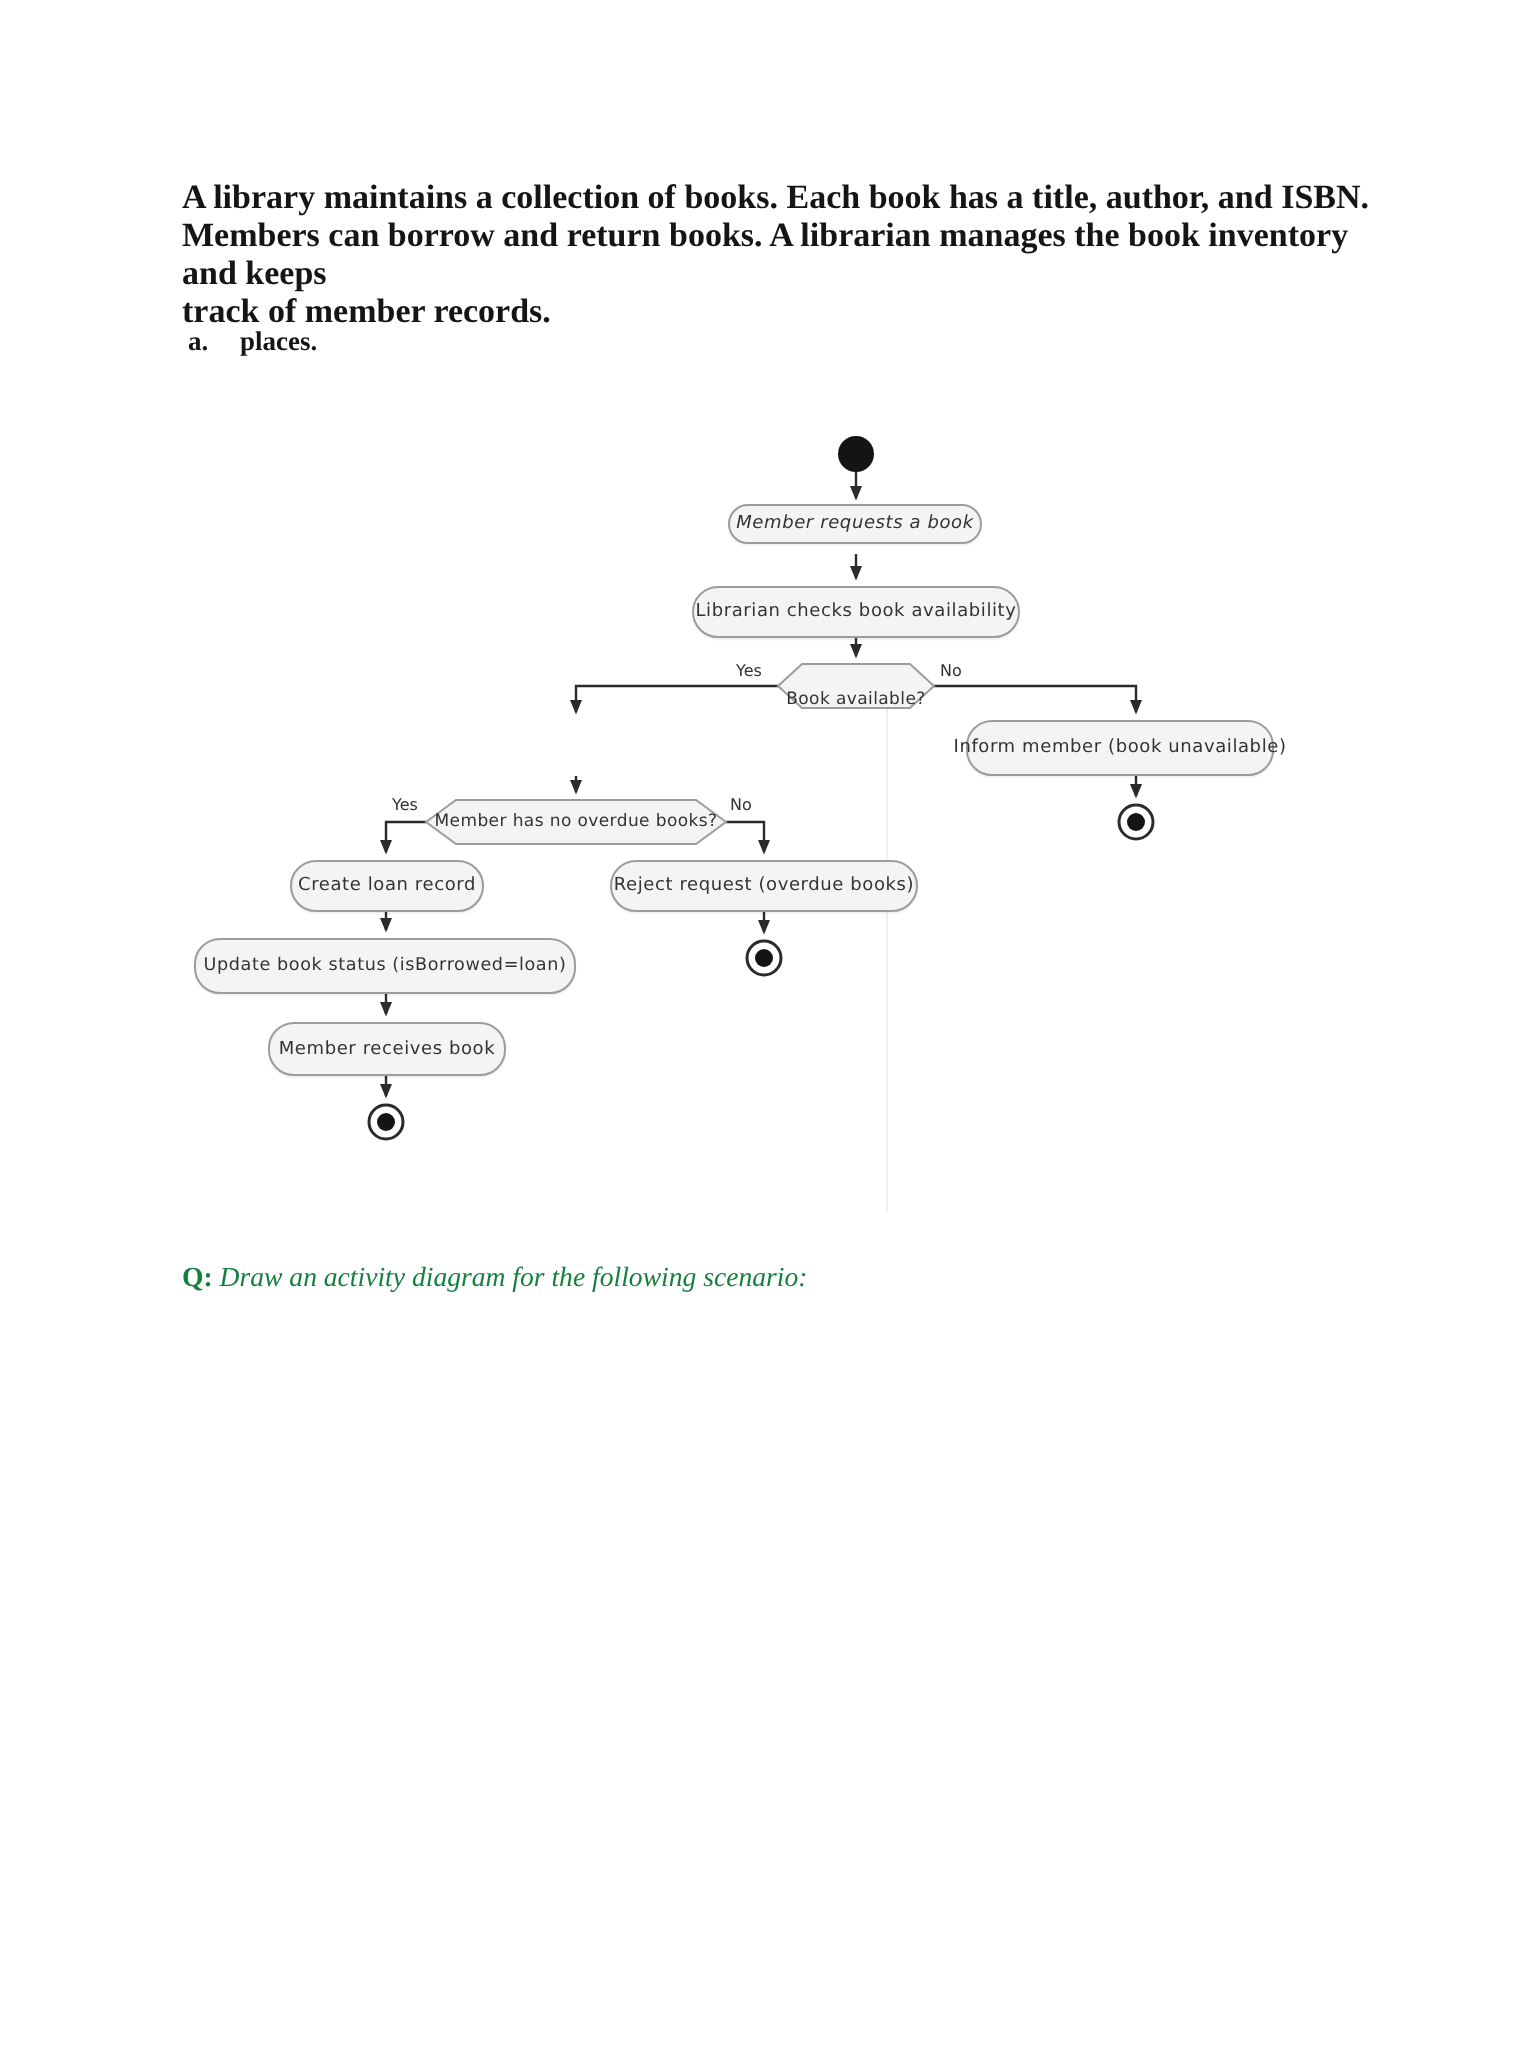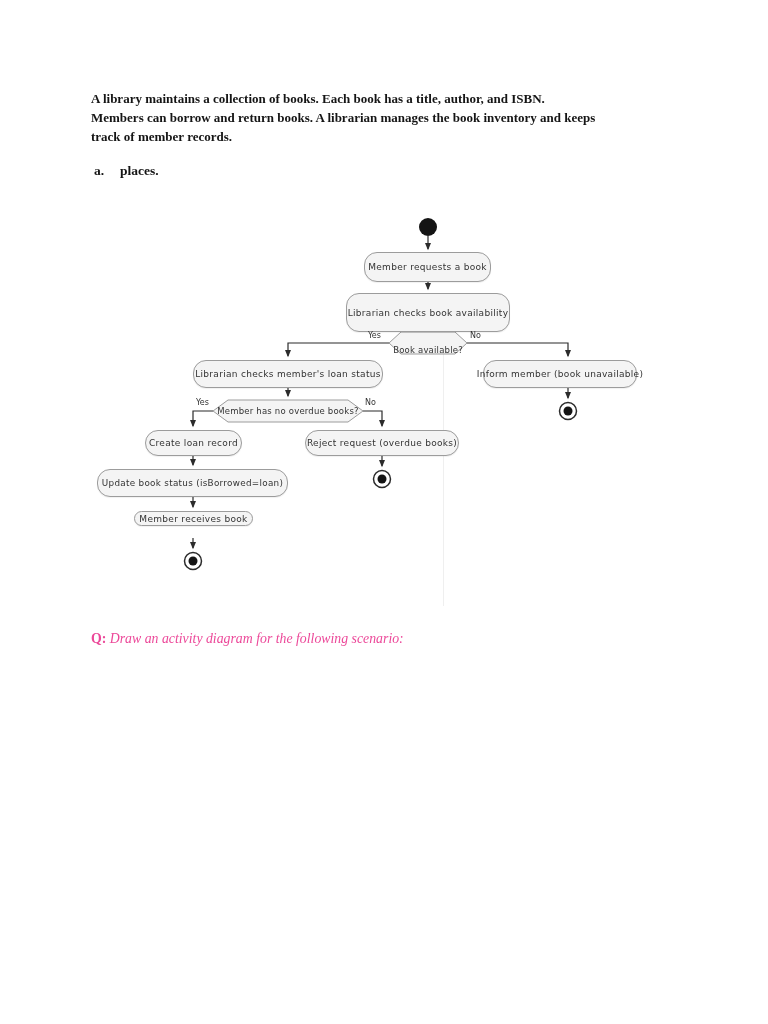--- a/index.html
+++ b/index.html
@@ -9,33 +9,33 @@
     font-family:"Liberation Serif", serif;
     color:#111111;
     position:relative;
     overflow:hidden;
   }
   .page { position:absolute; inset:0; background:#ffffff; }
 
   
   .intro {
     position:absolute; left:91px; top:89px; width:600px;
-    font-size:13px; font-weight:bold; line-height:19px; color:#151515;
+    font-size:17px; font-weight:bold; line-height:19px; color:#151515;
   }
   .item-a {
     position:absolute; left:94px; top:161px; width:580px;
     font-size:13.5px; font-weight:bold; line-height:19px; color:#151515;
     display:flex;
   }
   .item-a .marker { width:26px; flex:0 0 26px; }
   .item-a .lines { flex:1; }
 
   .q-line {
     position:absolute; left:91px; top:629px; width:600px;
-    font-size:13.8px; line-height:20px; color:#ec4899;
+    font-size:13.8px; line-height:20px; color:#15803d;
   }
   .q-line .q-label { font-weight:bold; font-style:normal; }
   .q-line .q-text { font-style:italic; }
 
   .scenario {
     position:absolute; left:91px; top:665px; width:620px;
     font-size:13.8px; line-height:21.5px; color:#1a1a1a;
   }
 
   
@@ -65,28 +65,28 @@
     font-family:"DejaVu Sans", sans-serif;
     font-size:8px; color:#333333;
     white-space:nowrap;
   }
   .artifact-line {
     position:absolute; left:443px; top:348px; width:1px; height:258px;
     background:#efefef;
   }
 
   
-  #n-member-requests   { left:364px; top:252px; width:127px; height:30px; }
-  #n-check-avail       { left:346px; top:293px; width:164px; height:39px; }
+  #n-member-requests   { left:364px; top:252px; width:127px; height:20px;font-style:italic; }
+  #n-check-avail       { left:346px; top:293px; width:164px; height:26px; }
   #n-loan-status       { left:193px; top:360px; width:190px; height:28px; }
   #n-inform-member     { left:483px; top:360px; width:154px; height:28px; }
   #n-create-loan       { left:145px; top:430px; width:97px;  height:26px; }
   #n-reject-request    { left:305px; top:430px; width:154px; height:26px; }
   #n-update-status     { left:97px;  top:469px; width:191px; height:28px; font-size:8.8px; }
-  #n-member-receives   { left:134px; top:511px; width:119px; height:15px; }
+  #n-member-receives   { left:134px; top:511px; width:119px; height:27px; }
 
   #d-book-available    { left:389px; top:332px; width:78px;  height:36px; }
   #d-no-overdue        { left:213px; top:400px; width:150px; height:22px; }
 
   #lbl-yes-1 { left:368px; top:331px; }
   #lbl-no-1  { left:470px; top:331px; }
   #lbl-yes-2 { left:196px; top:398px; }
   #lbl-no-2  { left:365px; top:398px; }
 </style>
 </head>
@@ -148,21 +148,20 @@
         <circle cx="382" cy="479" r="4.5" fill="#141414"></circle>
       </g>
       <g>
         <circle cx="193" cy="561" r="8.5" fill="#ffffff" stroke="#2b2b2b" stroke-width="1.5"></circle>
         <circle cx="193" cy="561" r="4.5" fill="#141414"></circle>
       </g>
     </svg>
 
     <div class="activity" id="n-member-requests">Member requests a book</div>
     <div class="activity" id="n-check-avail">Librarian checks book availability</div>
-    <div class="activity" id="n-loan-status">Librarian checks member's loan status</div>
     <div class="activity" id="n-inform-member">Inform member (book unavailable)</div>
     <div class="activity" id="n-create-loan">Create loan record</div>
     <div class="activity" id="n-reject-request">Reject request (overdue books)</div>
     <div class="activity" id="n-update-status">Update book status (isBorrowed=loan)</div>
     <div class="activity" id="n-member-receives">Member receives book</div>
 
     <div class="decision-text" id="d-book-available">Book available?</div>
     <div class="decision-text" id="d-no-overdue">Member has no overdue books?</div>
 
     <div class="branch-label" id="lbl-yes-1">Yes</div>

